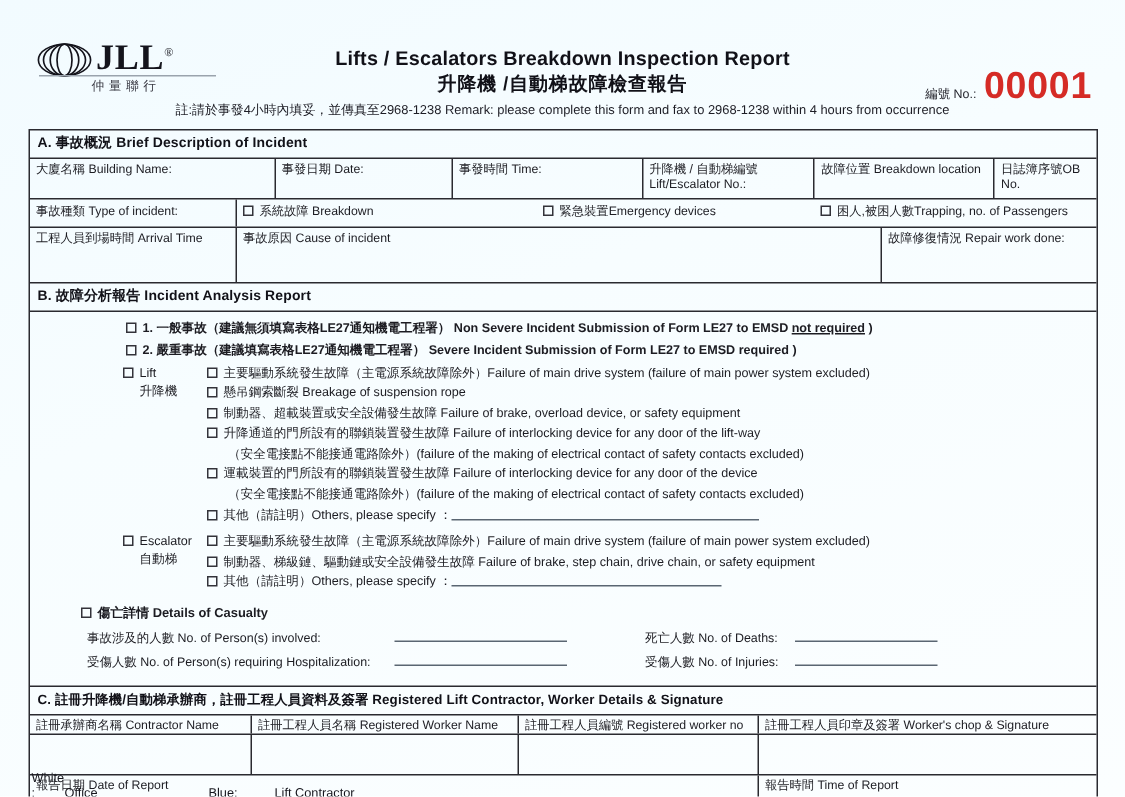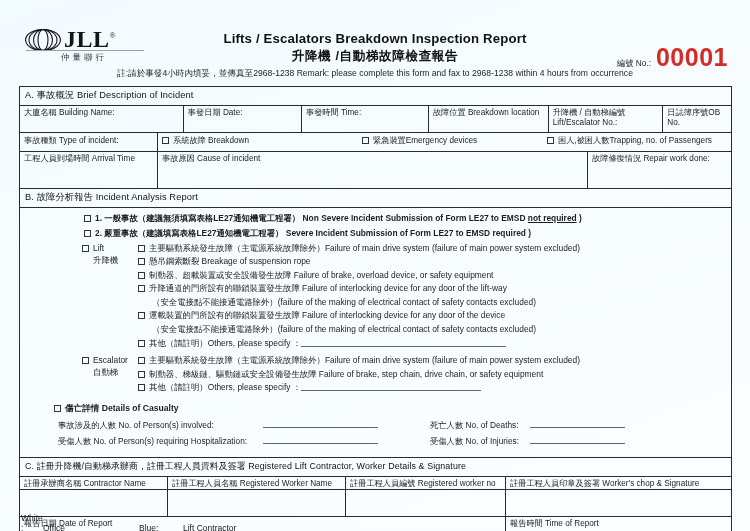--- a/index.html
+++ b/index.html
@@ -146,21 +146,21 @@
     border-right: 1px solid #2a2a30;
     padding: 2px 4px 0 4px;
     font-size: 8.2px;
     line-height: 1.25;
     overflow: hidden;
   }
   .cell:last-child { border-right: none; }
 
   .band {
     font-size: 9.3px;
-    font-weight: normal;
+    font-weight: bold;
     padding: 2px 5px 3px 5px;
     border-bottom: 1px solid #2a2a30;
     color: #111118;
     letter-spacing: 0.1px;
   }
   .band-c { font-size: 8.9px; }
 
   
   .a-head .cell { height: 26px; }
   .a-type .cell { height: 18px; padding-top: 3px; }
@@ -315,22 +315,22 @@
   <div class="remark">註:請於事發4小時內填妥，並傳真至2968-1238 Remark: please complete this form and fax to 2968-1238 within 4 hours from occurrence</div>
 
   <div class="form">
 
     <div class="band">A. 事故概況 Brief Description of Incident</div>
 
     <div class="row a-head">
       <div class="cell" style="width:185px">大廈名稱 Building Name:</div>
       <div class="cell" style="width:133px">事發日期 Date:</div>
       <div class="cell" style="width:143px">事發時間 Time:</div>
+      <div class="cell" style="width:129px">升降機 / 自動梯編號Lift/Escalator No.:</div>
       <div class="cell" style="width:135px">故障位置 Breakdown location</div>
-      <div class="cell" style="width:129px">升降機 / 自動梯編號Lift/Escalator No.:</div>
       <div class="cell" style="flex:1 1 auto">日誌簿序號OB No.</div>
     </div>
 
     <div class="row a-type">
       <div class="cell" style="width:138px">事故種類 Type of incident:</div>
       <div class="cell" style="flex:1 1 auto">
         <div class="type-opts">
           <label class="type-opt"><span class="ck"></span><span>系統故障 Breakdown</span></label>
           <label class="type-opt"><span class="ck"></span><span>緊急裝置Emergency devices</span></label>
           <label class="type-opt"><span class="ck"></span><span>困人,被困人數Trapping, no. of Passengers</span></label>

